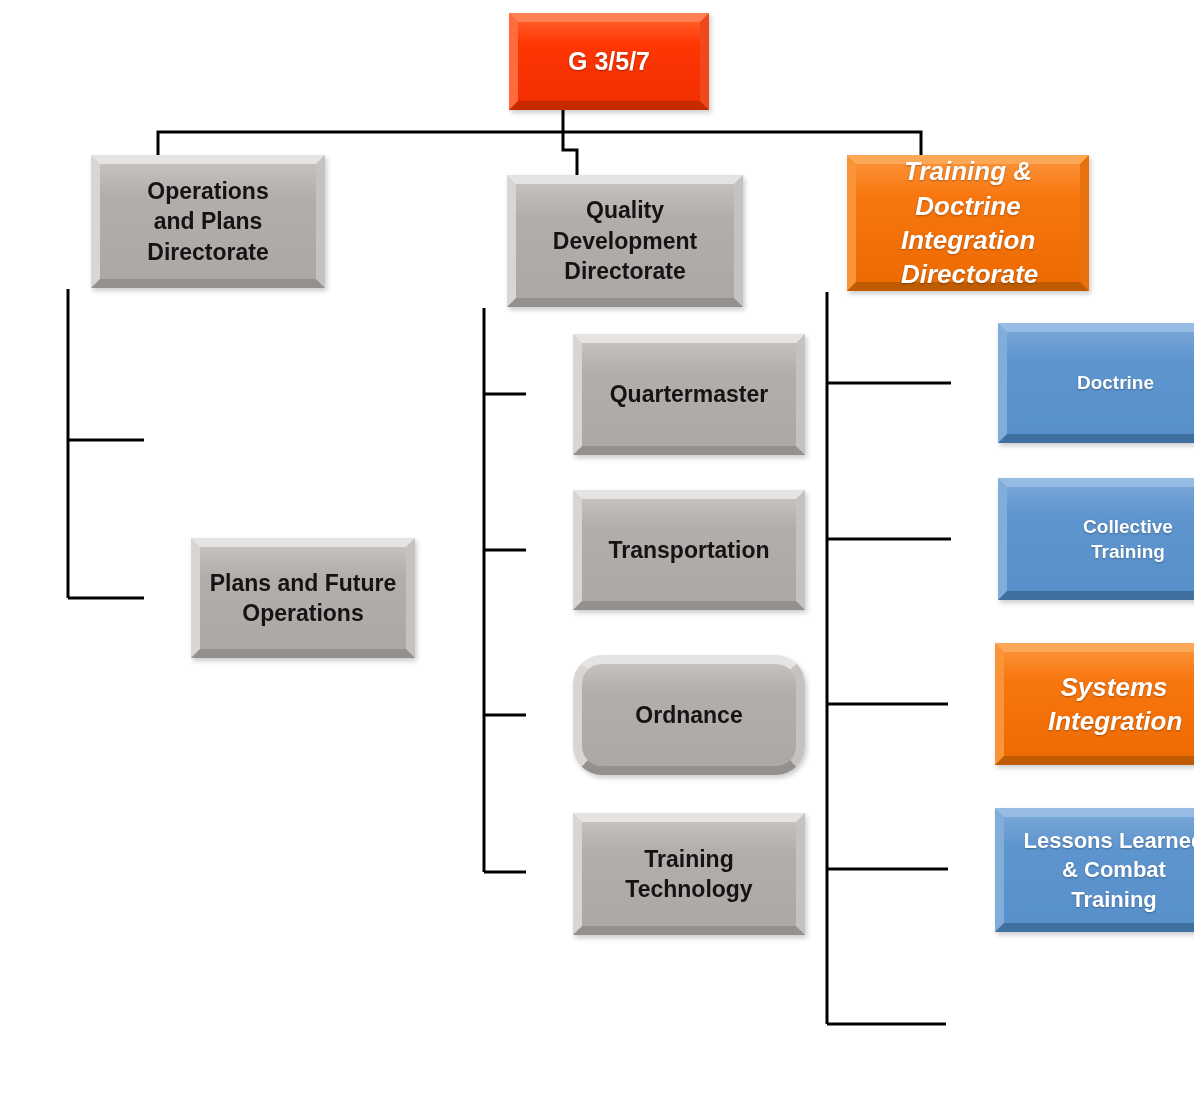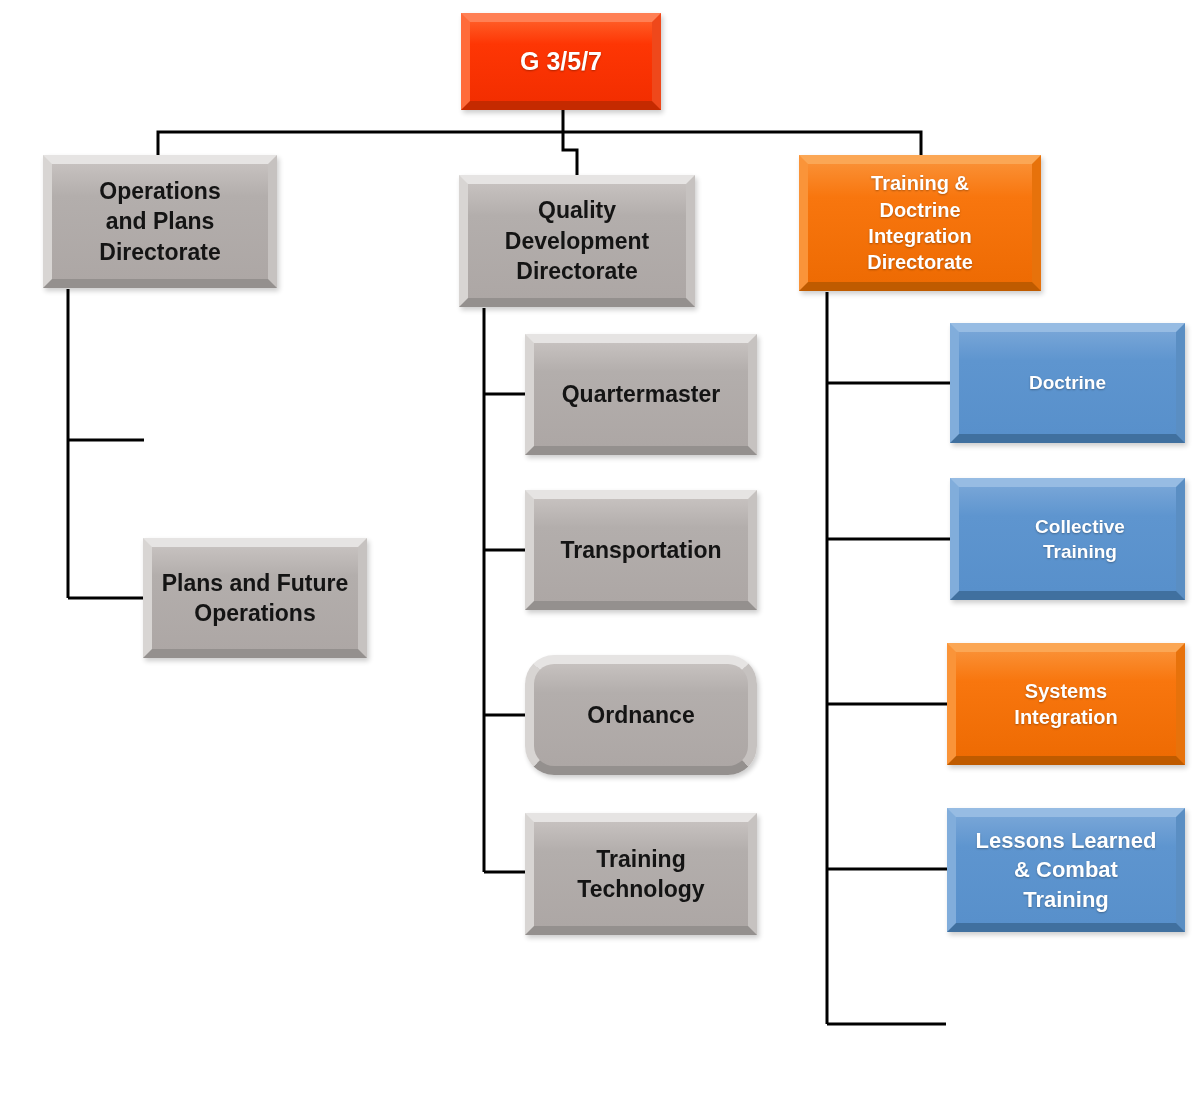--- a/index.html
+++ b/index.html
@@ -20,20 +20,21 @@
     position: absolute;
     box-sizing: border-box;
     display: flex;
     align-items: center;
     justify-content: center;
     text-align: center;
     font-weight: bold;
     border-style: solid;
     border-width: 9px;
     box-shadow: 2px 3px 5px rgba(0,0,0,0.20);
+    margin-left: 48px;
   }
   .node .lbl {
     display: block;
     line-height: 1.32;
   }
   .gray {
     background: linear-gradient(180deg, #C6C1BF 0%, #B3AEAC 28%, #ADA7A5 100%);
     border-color: #E6E4E3 #C6C2C0 #94908E #D8D5D3; 
     color: #141414;
     font-size: 23px;
@@ -41,21 +42,22 @@
   .red {
     background: linear-gradient(180deg, #FF5A24 0%, #FE3604 28%, #F32E00 100%);
     border-color: #FF8055 #EF481B #C52A00 #FF6B3A;
     color: #ffffff;
     font-size: 25px;
   }
   .orange {
     background: linear-gradient(180deg, #FA8F33 0%, #F8760E 28%, #EE6B03 100%);
     border-color: #FBA755 #E7720B #BF5B00 #FA9439;
     color: #ffffff;
-    font-size: 20px;
+    font-size: 26px;
+    font-style: italic;
   }
   .blue {
     background: linear-gradient(180deg, #77A5D7 0%, #5E95CF 28%, #5890CB 100%);
     border-color: #97BCE3 #5A8EC3 #40709F #81ADDB;
     color: #ffffff;
     font-size: 19px;
   }
   .red .lbl, .orange .lbl, .blue .lbl {
     text-shadow: 0 1px 2px rgba(0,0,0,0.30);
   }

